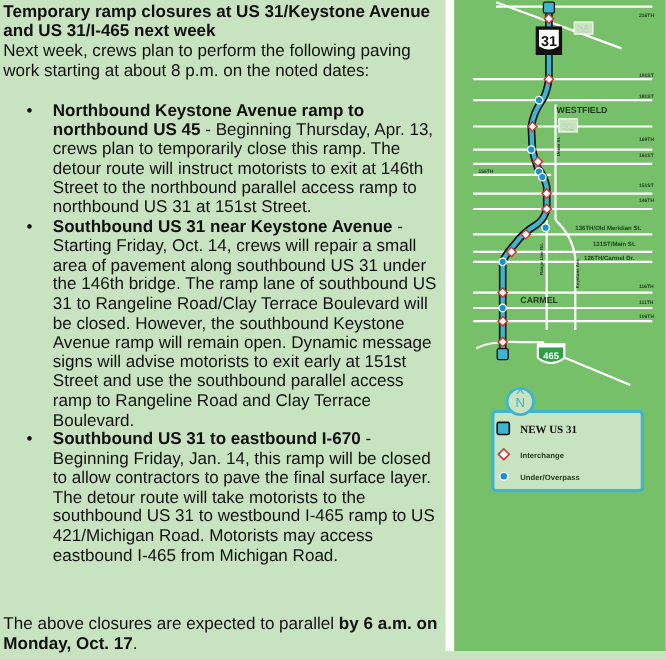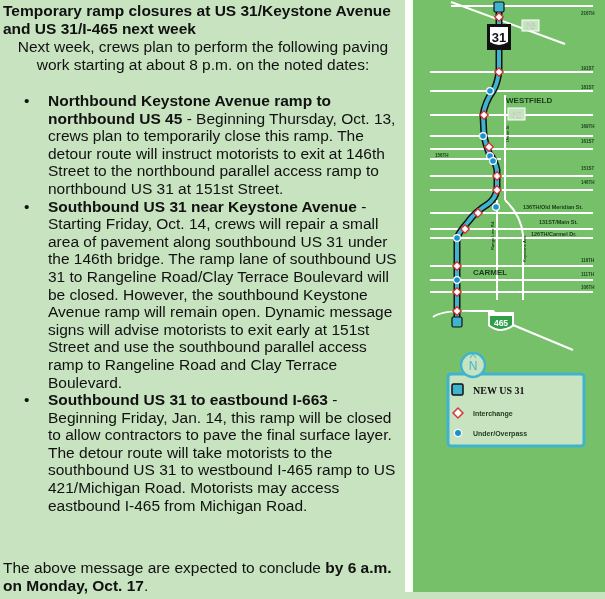--- a/index.html
+++ b/index.html
@@ -13,21 +13,21 @@
   .text-col {
     position: absolute; left: 0; top: 0; width: 459px; height: 599px;
     background: #c8e3c0;
   }
   .headline {
     position: absolute; left: 3px; top: 2px; width: 400px;
     font-weight: bold; font-size: 15.5px; line-height: 18px;
   }
   .intro {
     position: absolute; left: 3px; top: 38px; width: 400px;
-    font-size: 15.5px; line-height: 18px; text-align: center;
+    font-size: 15.5px; line-height: 18px;
   }
   ul.closures {
     position: absolute; left: 0; top: 92px; width: 400px;
     margin: 0; padding: 0; list-style: none;
     font-size: 15.5px; line-height: 17.6px;
   }
   ul.closures li {
     position: relative; padding-left: 48px; margin: 0;
   }
   ul.closures li .bullet {
@@ -55,33 +55,33 @@
 </head>
 <body>
 
 <div class="text-col">
   <div class="headline">Temporary ramp closures at US 31/Keystone Avenue and US 31/I-465 next week</div>
   <div class="intro">Next week, crews plan to perform the following paving work starting at about 8 p.m. on the noted dates:</div>
 
   <ul class="closures">
     <li>
       <span class="bullet">•</span>
-      <b>Northbound Keystone Avenue ramp to northbound US 45</b><span> - </span><span>Beginning Thursday, Oct. 13, crews plan to temporarily close this ramp. The detour route will instruct motorists to exit at 146th Street to the northbound parallel access ramp to northbound US 31 at 151st Street.</span>
+      <b>Northbound Keystone Avenue ramp to northbound US 45</b><span> - </span><span>Beginning Thursday, Apr. 13, crews plan to temporarily close this ramp. The detour route will instruct motorists to exit at 146th Street to the northbound parallel access ramp to northbound US 31 at 151st Street.</span>
     </li>
     <li>
       <span class="bullet">•</span>
       <b>Southbound US 31 near Keystone Avenue</b><span> - </span><span>Starting Friday, Oct. 14, crews will repair a small area of pavement along southbound US 31 under the 146th bridge. The ramp lane of southbound US 31 to Rangeline Road/Clay Terrace Boulevard will be closed. However, the southbound Keystone Avenue ramp will remain open. Dynamic message signs will advise motorists to exit early at 151st Street and use the southbound parallel access ramp to Rangeline Road and Clay Terrace Boulevard.</span>
     </li>
     <li>
       <span class="bullet">•</span>
-      <b>Southbound US 31 to eastbound I-663</b><span> - </span><span>Beginning Friday, Jan. 14, this ramp will be closed to allow contractors to pave the final surface layer. The detour route will take motorists to the southbound US 31 to westbound I-465 ramp to US 421/Michigan Road. Motorists may access eastbound I-465 from Michigan Road.</span>
+      <b>Southbound US 31 to eastbound I-670</b><span> - </span><span>Beginning Friday, Jan. 14, this ramp will be closed to allow contractors to pave the final surface layer. The detour route will take motorists to the southbound US 31 to westbound I-465 ramp to US 421/Michigan Road. Motorists may access eastbound I-465 from Michigan Road.</span>
     </li>
   </ul>
 
-  <div class="outro"><span>The above message are expected to conclude </span><b>by 6 a.m. on Monday, Oct. 17</b><span>.</span></div>
+  <div class="outro"><span>The above closures are expected to parallel </span><b>by 6 a.m. on Monday, Oct. 17</b><span>.</span></div>
 </div>
 
 <div class="divider"></div>
 
 <div class="map">
   <svg width="192" height="592" viewBox="0 0 192 592" xmlns="http://www.w3.org/2000/svg" font-family="Liberation Sans, sans-serif">
 
     <line x1="38" y1="2" x2="152" y2="44" stroke="#fff" stroke-width="2"></line>
 
     <g stroke="#fff" stroke-width="2">

